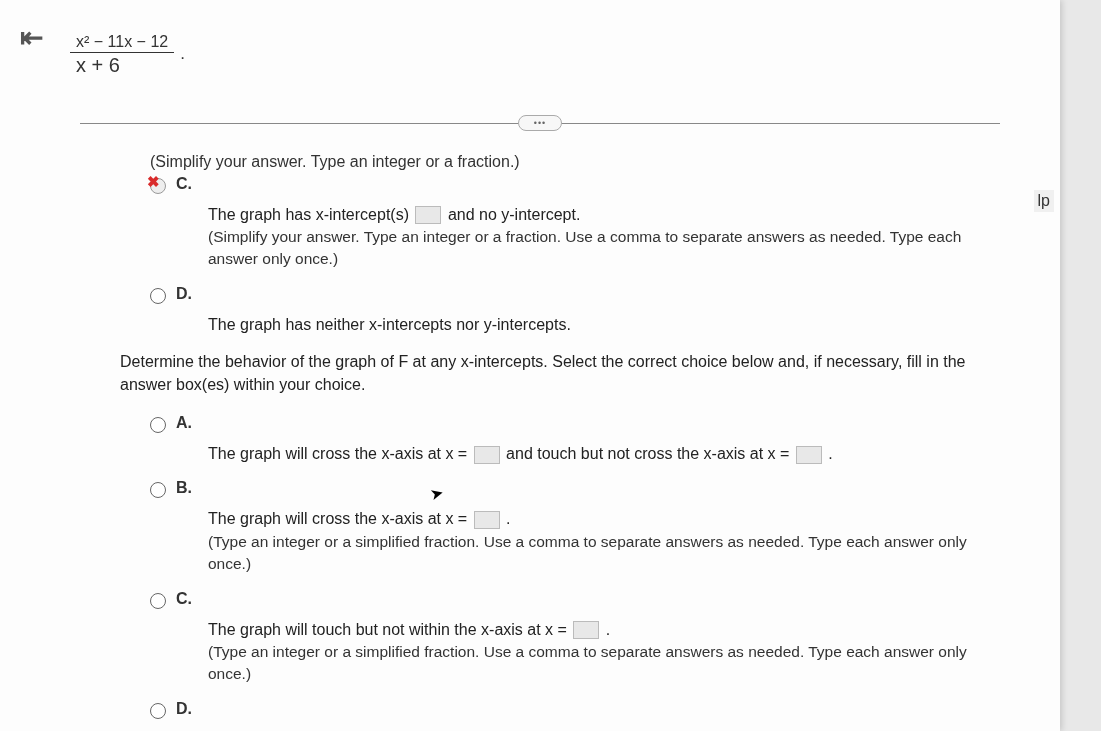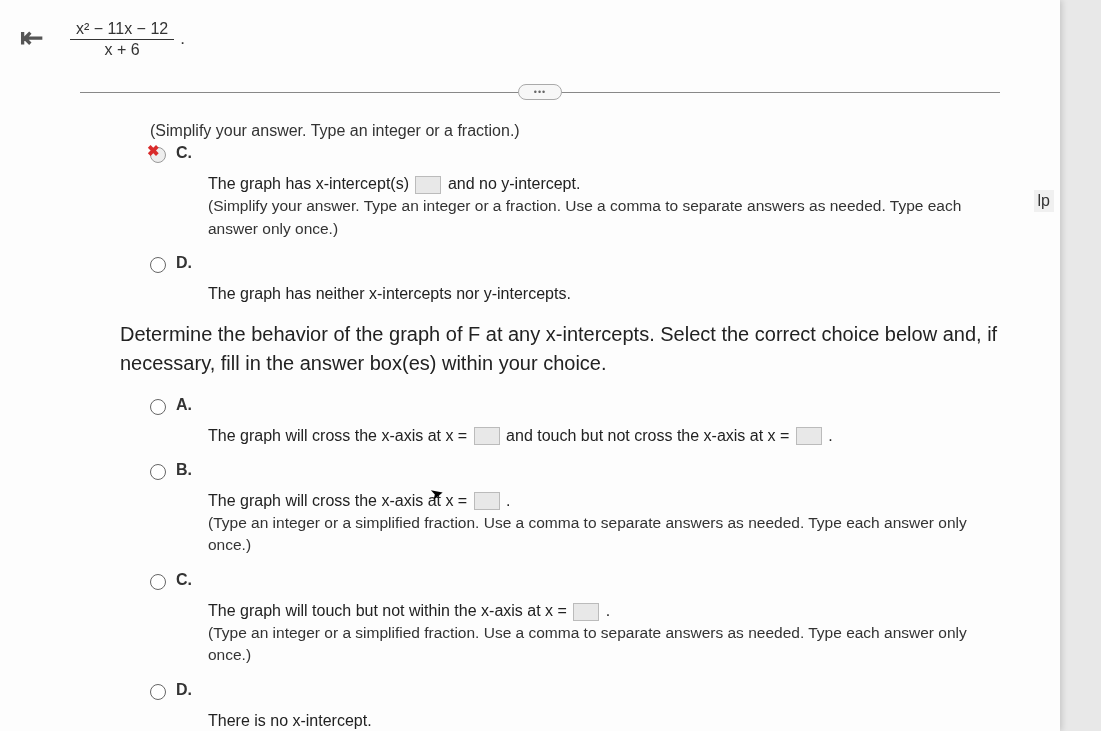--- a/index.html
+++ b/index.html
@@ -39,27 +39,27 @@
       font-size: 17px;
       color: #333;
       display: flex;
       flex-wrap: wrap;
       align-items: center;
       line-height: 2.0;
     }
     .frac {
       display: inline-flex;
       flex-direction: column;
-      align-items: center;
+      align-items: flex-start;
       vertical-align: middle;
-      margin: 4px 6px;
+      margin: 17px 6px;
       line-height: 1.1;
     }
     .frac .num { border-bottom: 1.5px solid #333; padding: 0 6px 1px 6px; font-size:16px;}
-    .frac .den { padding: 1px 6px 0 6px; font-size:16px;}
+    .frac .den { padding: 1px 6px 0 6px; font-size:20px;}
     .divider-wrap {
       margin: 30px 40px 14px 60px;
       position: relative;
       height: 16px;
     }
     .divider-line {
       border-top: 1px solid #888;
       width: 100%;
     }
     .divider-pill {
@@ -134,21 +134,21 @@
       vertical-align: middle;
       margin: 0 2px;
     }
     .sub-instr {
       display: block;
       color: #333;
       font-size: 15.5px;
     }
     .section-prompt {
       margin: 12px 0 18px -30px;
-      font-size: 20px;
+      font-size: 16px;
       line-height: 1.45;
       color: #222;
     }
     .help-tag {
       position: absolute;
       right: 6px;
       top: 190px;
       background: #f0f0f0;
       color: #333;
       font-size: 16px;

